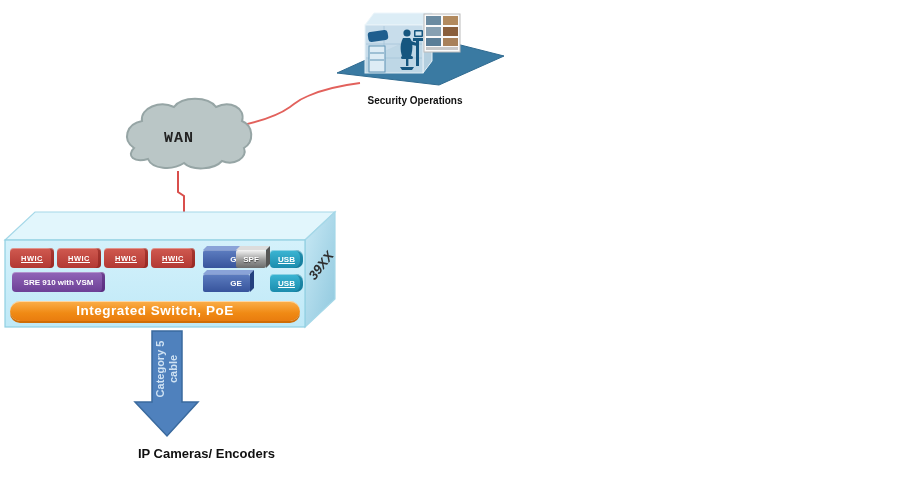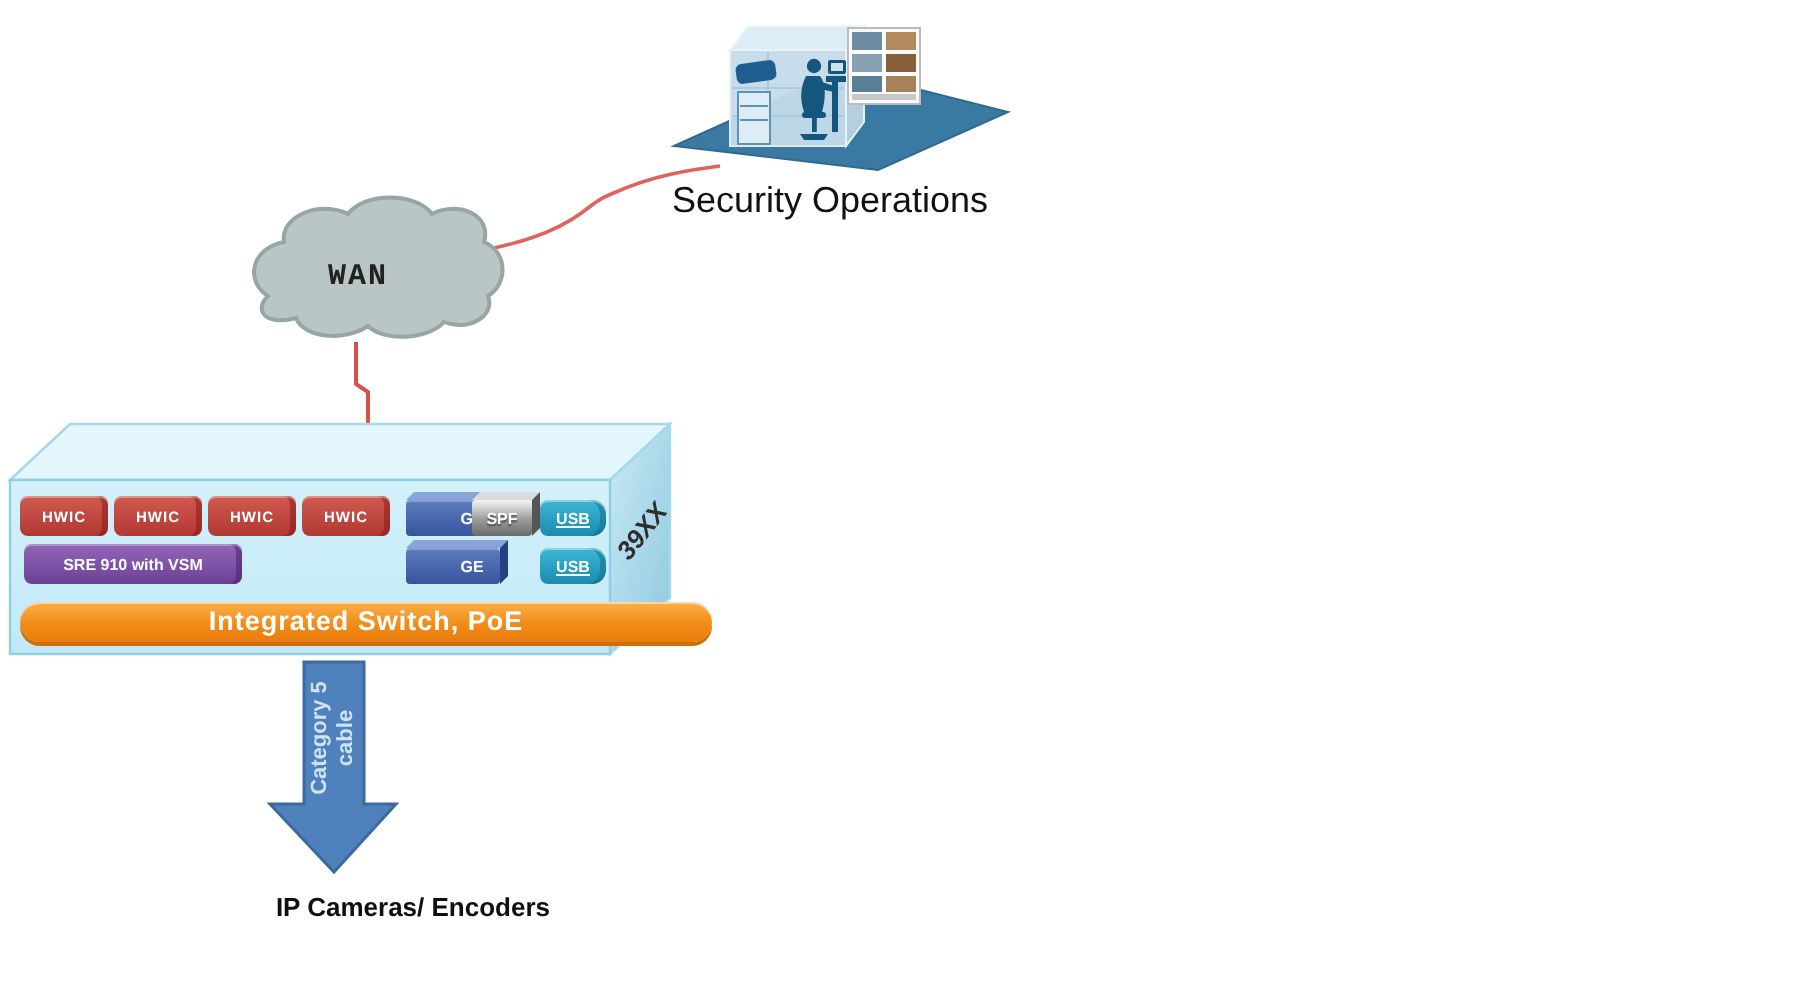--- a/index.html
+++ b/index.html
@@ -1,44 +1,44 @@
 <!DOCTYPE html>
 <html><head>
 <meta charset="utf-8">
 <style>
   html,body{margin:0;padding:0;background:#fff;}
   .canvas{position:relative;width:900px;height:494px;background:#ffffff;overflow:hidden;
           font-family:"Liberation Sans",sans-serif;}
   .canvas svg{position:absolute;left:0;top:0;}
   .lbl{position:absolute;color:#111;}
-  .soc-label{width:170px;text-align:center;font-weight:normal;font-size:18px;line-height:17px;}
+  .soc-label{width:170px;text-align:center;font-weight:bold;font-size:10px;line-height:17px;}
   .wan-label{width:80px;text-align:center;font-weight:600;font-size:15px;letter-spacing:1px;color:#222;font-family:Liberation Mono, monospace;}
   .bottom-label{width:220px;text-align:right;font-weight:bold;font-size:13px;color:#101010;}
   .model-label{font-size:13px;font-weight:bold;font-style:italic;color:#2e2e2e;
                transform:rotate(-52deg);transform-origin:center;}
   .cable-label{position:absolute;left:167px;top:369px;transform:translate(-50%,-50%) rotate(-90deg);
                text-align:center;font-size:11px;font-weight:600;color:#cfe2f3;line-height:13px;white-space:nowrap;}
   .chip{position:absolute;display:flex;align-items:center;justify-content:center;
         color:#fff;font-weight:bold;border-radius:4px;}
   .chip.hwic{background:linear-gradient(180deg,#d05a50,#b23833);font-size:7.5px;letter-spacing:.5px;
-        box-shadow:inset 0 1px 0 rgba(255,255,255,.35), inset -3px 0 0 rgba(125,24,20,.5);}
+        box-shadow:inset 0 1px 0 rgba(255,255,255,.35), inset -3px 0 0 rgba(125,24,20,.5);text-decoration:underline;}
   .chip.sre{background:linear-gradient(180deg,#9166b8,#6d4096);font-size:8px;
         box-shadow:inset 0 1px 0 rgba(255,255,255,.3), inset -3px 0 0 rgba(70,25,105,.5);}
   .chip.usb{background:linear-gradient(180deg,#3cb6d4,#1b8cad);font-size:8px;border-radius:4px 7px 7px 4px;
         box-shadow:inset 0 1px 0 rgba(255,255,255,.4), inset -3px 0 0 rgba(8,100,130,.45);text-decoration:underline;}
   .iso{border-radius:2px;}
   .iso::before{content:"";position:absolute;left:0;top:-4px;width:100%;height:4px;
         background:var(--top);transform:skewX(-45deg);transform-origin:bottom;}
   .iso::after{content:"";position:absolute;right:-4px;top:0;width:4px;height:100%;
         background:var(--side);transform:skewY(-45deg);transform-origin:left;}
   .chip.ge{background:linear-gradient(180deg,#5d7dc0,#37549c);font-size:8px;--top:#8aa3d8;--side:#24407e;
         box-shadow:inset 0 1px 0 rgba(255,255,255,.25);padding-left:19px;}
   .chip.spf{background:linear-gradient(180deg,#f5f5f5,#9a9a9a 55%,#6b6b6b);font-size:8px;
         --top:#dcdcdc;--side:#565656;text-shadow:0 1px 1px #444;}
-  .switch-bar{position:absolute;left:10px;top:301px;width:346px;height:20px;line-height:20px;
+  .switch-bar{position:absolute;left:10px;top:301px;width:290px;height:20px;line-height:20px;
         background:linear-gradient(180deg,#fbaf4a,#f08a14 60%,#e97c0e);border-radius:10px;
         color:#fff;font-weight:bold;font-size:13.5px;text-align:center;letter-spacing:.5px;
         box-shadow:0 2px 0 #cf6d08, inset 0 1px 0 rgba(255,255,255,.5);}
 </style>
 </head>
 <body>
 
 <div class="canvas">
 
   <svg width="900" height="494" viewBox="0 0 900 494">
@@ -118,21 +118,21 @@
 
   <div class="chip hwic" style="left:10px;top:248px;width:44px;height:20px;">HWIC</div>
   <div class="chip hwic" style="left:57px;top:248px;width:44px;height:20px;">HWIC</div>
   <div class="chip hwic" style="left:104px;top:248px;width:44px;height:20px;">HWIC</div>
   <div class="chip hwic" style="left:151px;top:248px;width:44px;height:20px;">HWIC</div>
 
   <div class="chip ge iso" style="left:203px;top:250px;width:28px;height:18px;">GE</div>
   <div class="chip spf iso" style="left:236px;top:250px;width:30px;height:18px;">SPF</div>
   <div class="chip usb" style="left:270px;top:250px;width:33px;height:18px;">USB</div>
 
-  <div class="chip sre" style="left:12px;top:272px;width:109px;height:20px;">SRE 910 with VSM</div>
+  <div class="chip sre" style="left:12px;top:272px;width:93px;height:20px;">SRE 910 with VSM</div>
   <div class="chip ge iso" style="left:203px;top:274px;width:28px;height:18px;">GE</div>
   <div class="chip usb" style="left:270px;top:274px;width:33px;height:18px;">USB</div>
 
   <div class="switch-bar">Integrated Switch, PoE</div>
 
   <div class="lbl model-label" style="left:305px;top:258px;">39XX</div>
 
   <div class="cable-label">
     <div>Category 5</div>
     <div>cable</div>

